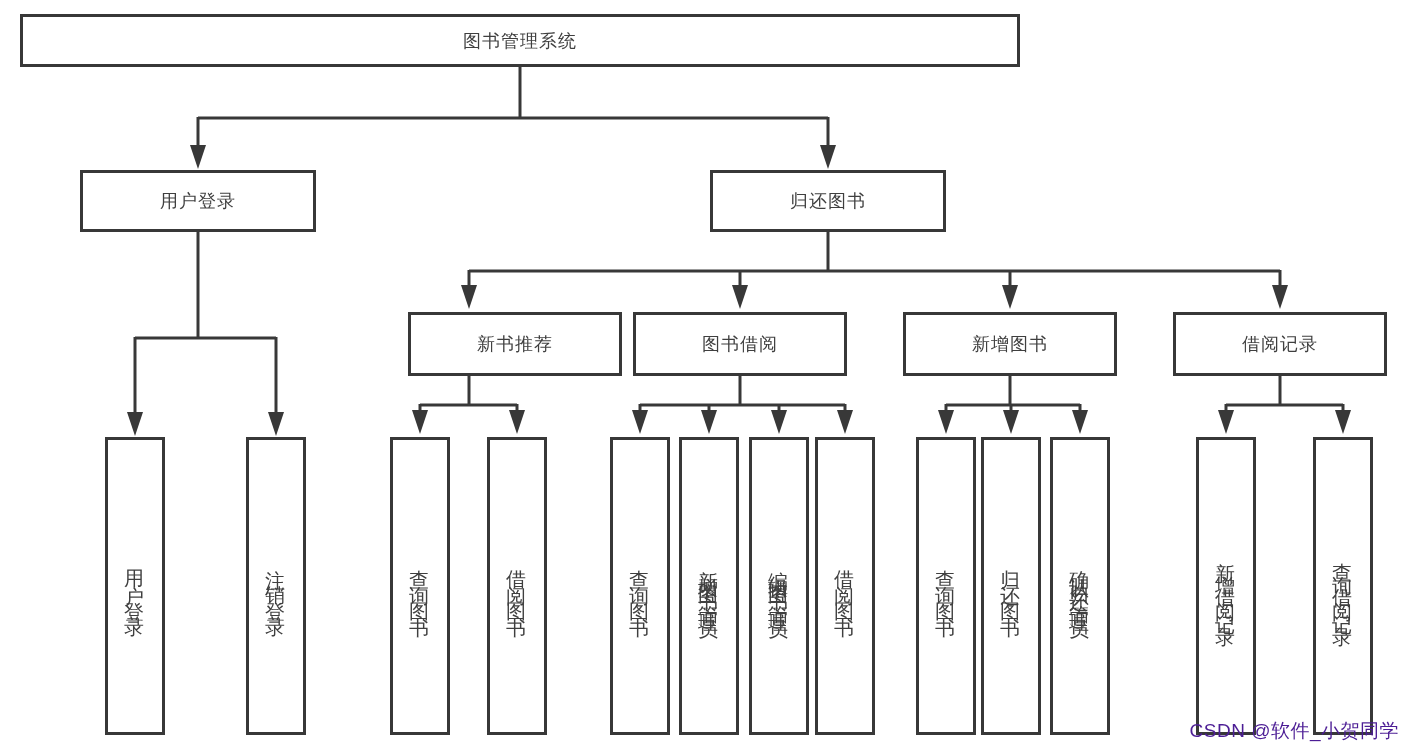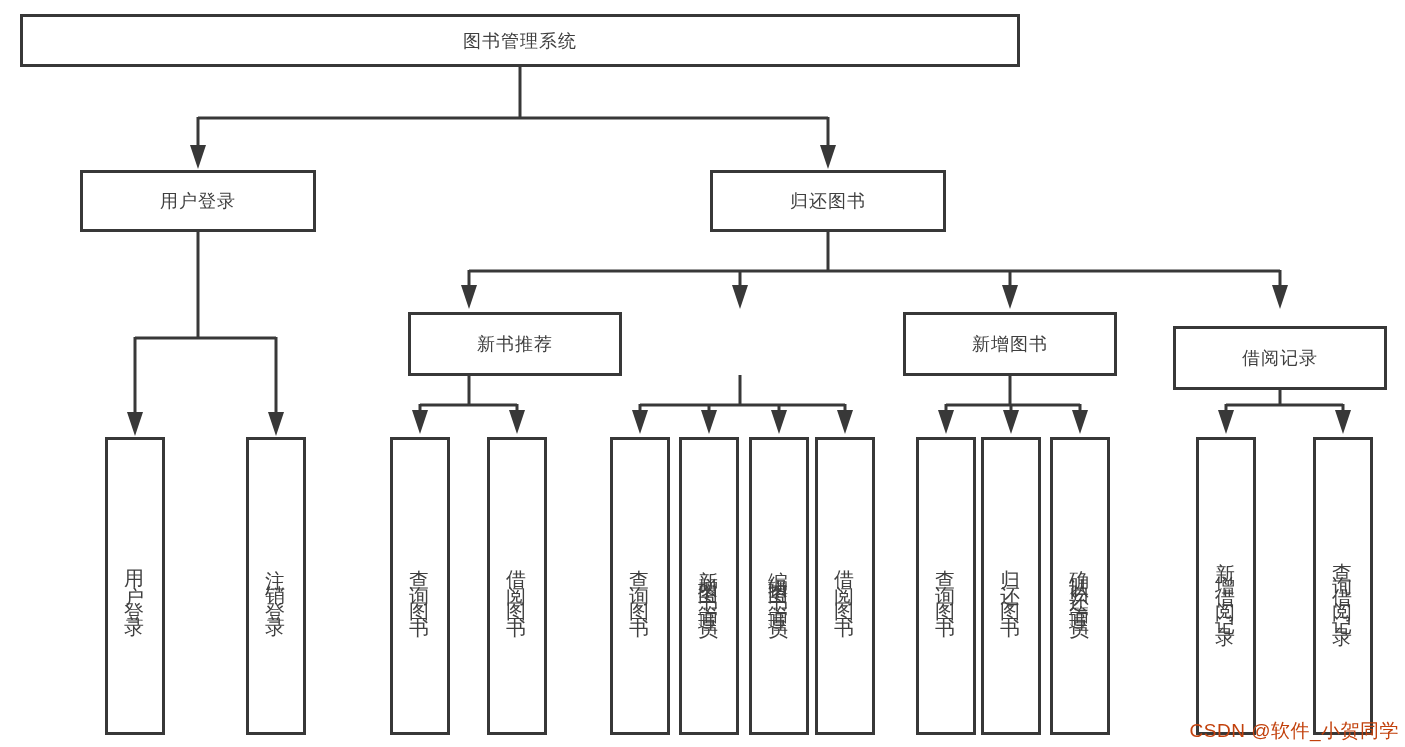--- a/index.html
+++ b/index.html
@@ -32,21 +32,21 @@
     font-size:20px;
     color:#3f3f3f;
     white-space:nowrap;
   }
   .v4{letter-spacing:16px;}
   .v6{letter-spacing:13px;}
   .v8{letter-spacing:7px;}
   .watermark{
     position:absolute;
     right:6px;bottom:3px;
-    color:#c2410c;
+    color:#4c1d95;
     font-size:19px;
     z-index:3;
     letter-spacing:0.5px;
   }
 </style>
 </head>
 <body>
 
 <div class="stage">
 
@@ -130,24 +130,27 @@
   <div class="node lvl2 h-node" style="left:80px;">
     <span>用户登录</span>
   </div>
   <div class="node lvl2 h-node" style="left:710px;">
     <span>归还图书</span>
   </div>
 
   <div class="node lvl3 h-node" style="left:362px;margin-left:46px;">
     <span>新书推荐</span>
   </div>
+  <div class="node lvl3 h-node" style="left:633px;">
+    <span>图书借阅</span>
+  </div>
   <div class="node lvl3 h-node" style="left:903px;">
     <span>新增图书</span>
   </div>
-  <div class="node lvl3 h-node" style="left:1173px;margin-top:14px;">
+  <div class="node lvl3 h-node" style="left:1173px;">
     <span>借阅记录</span>
   </div>
 
   <div class="node leaf" style="left:105px;">
     <span class="v-text v4">用户登录</span>
   </div>
   <div class="node leaf" style="left:246px;">
     <span class="v-text v4">注销登录</span>
   </div>
 

